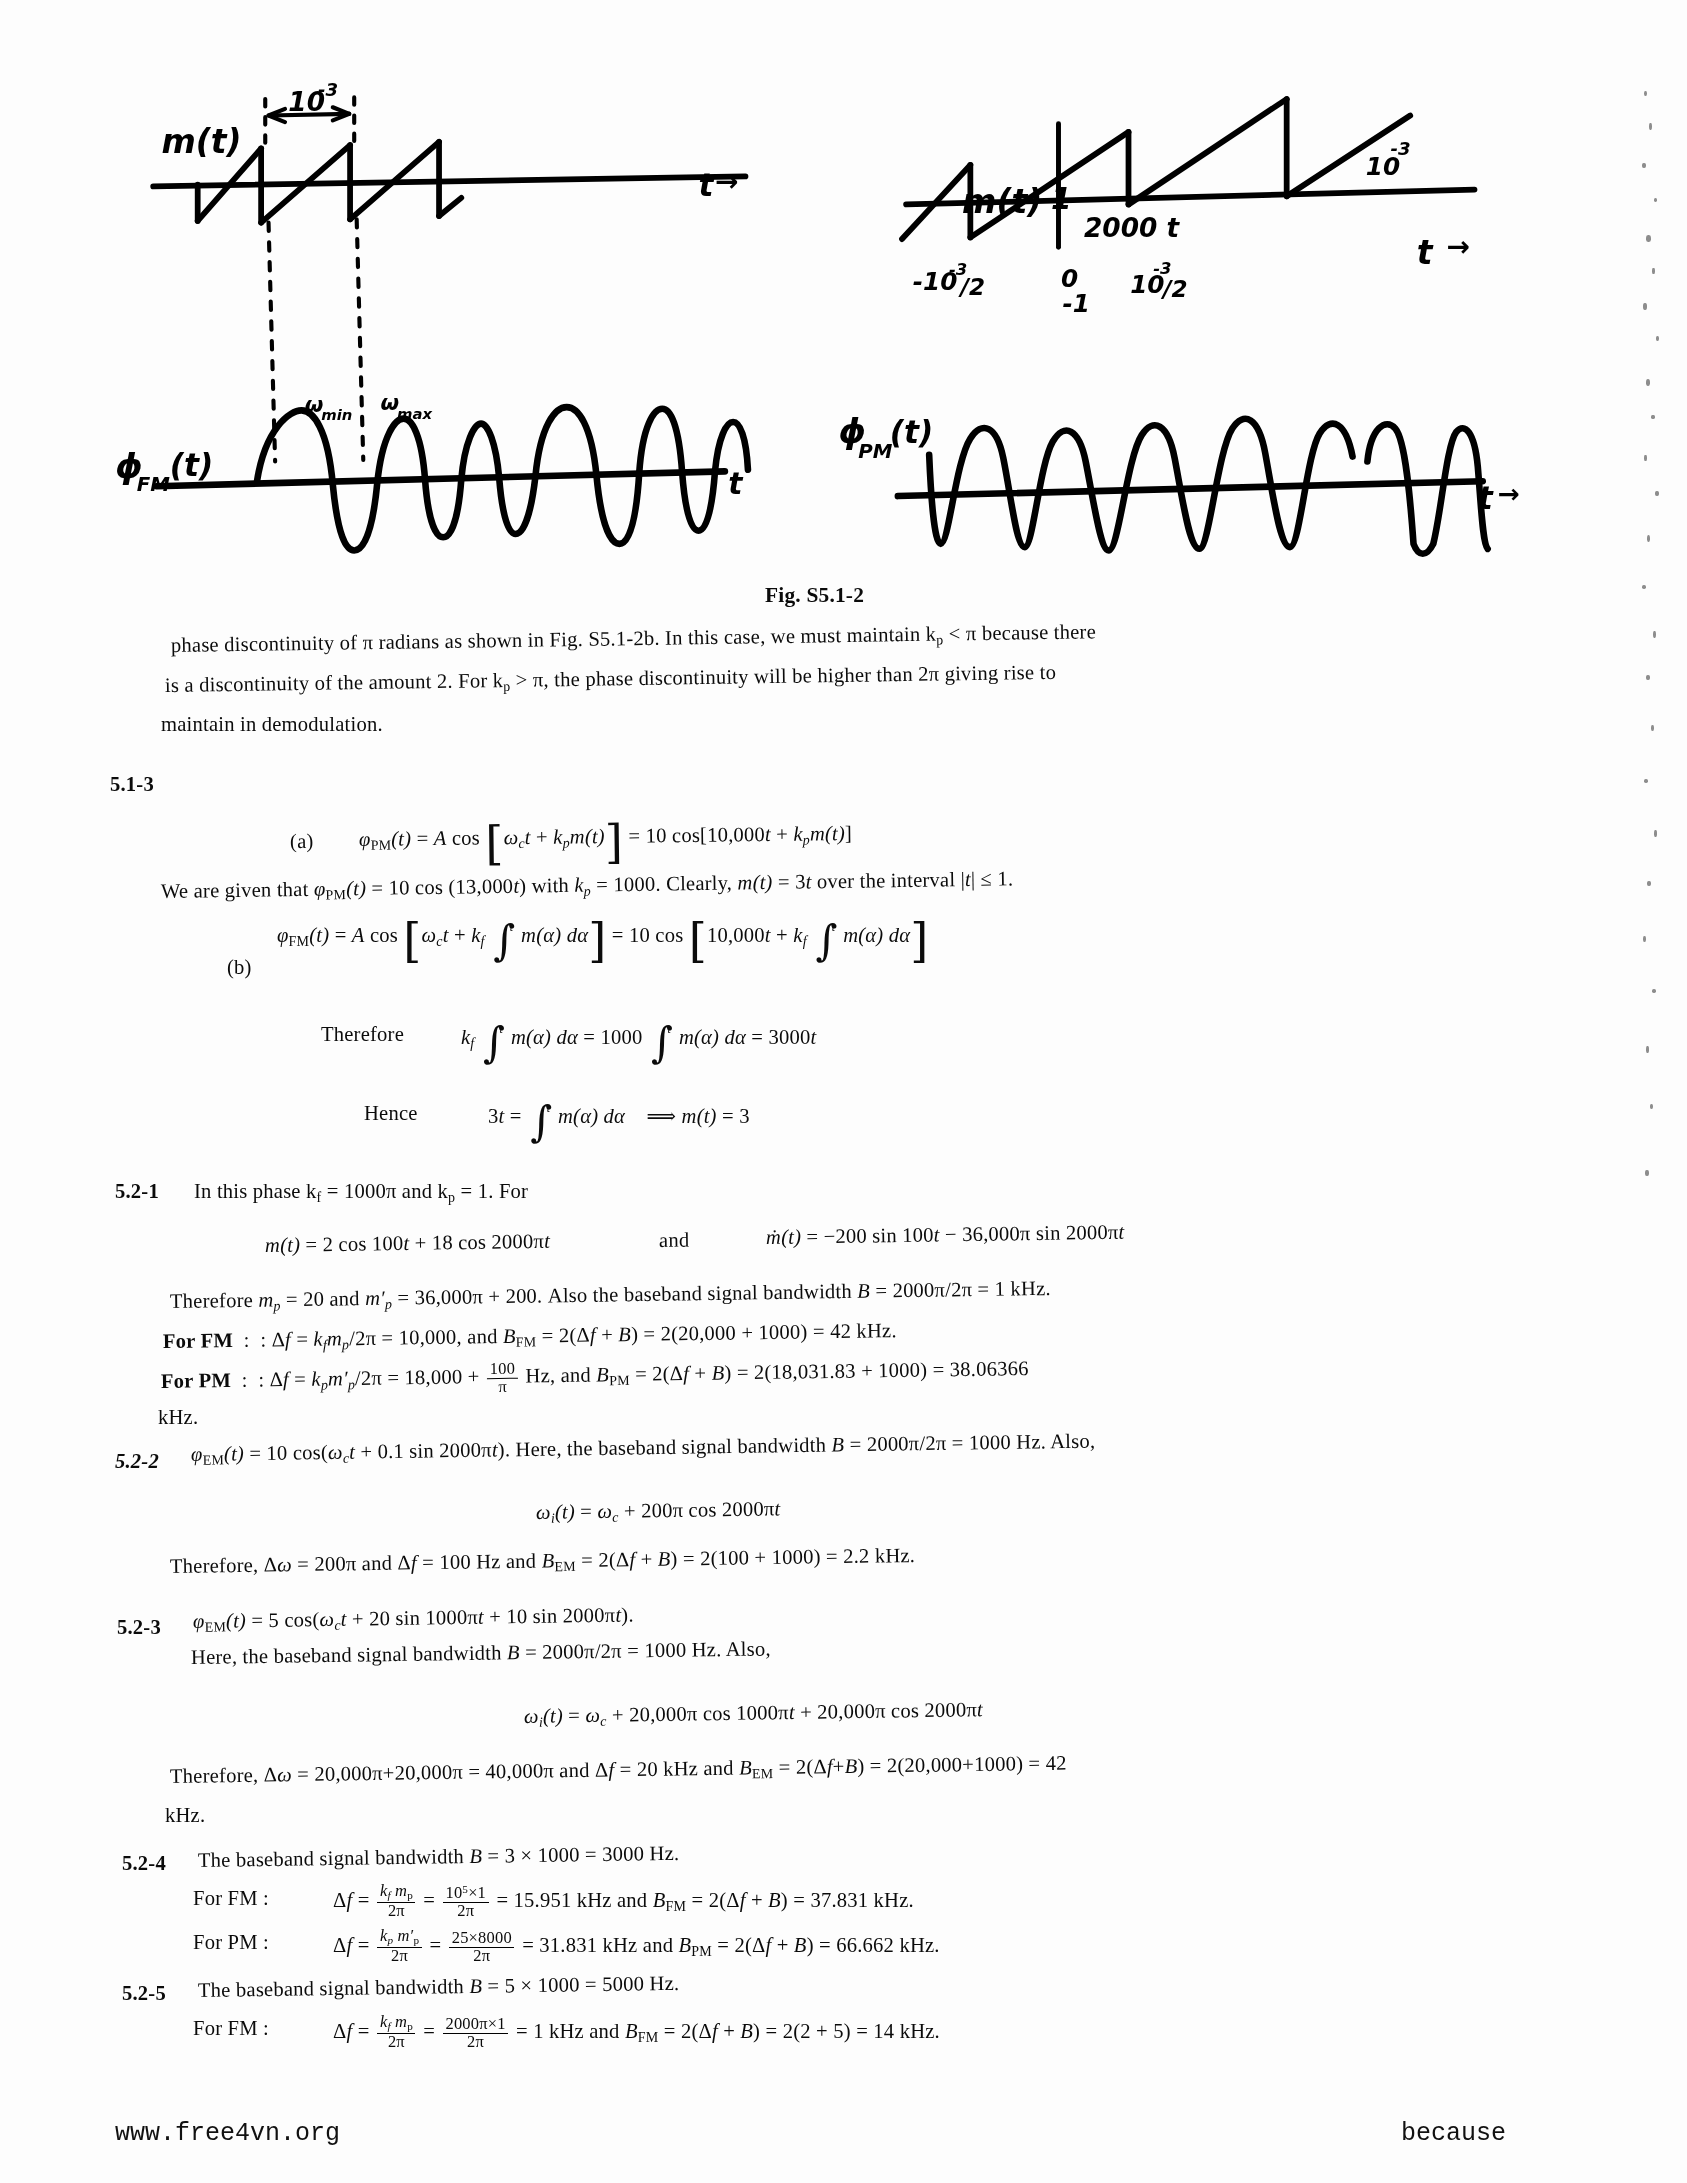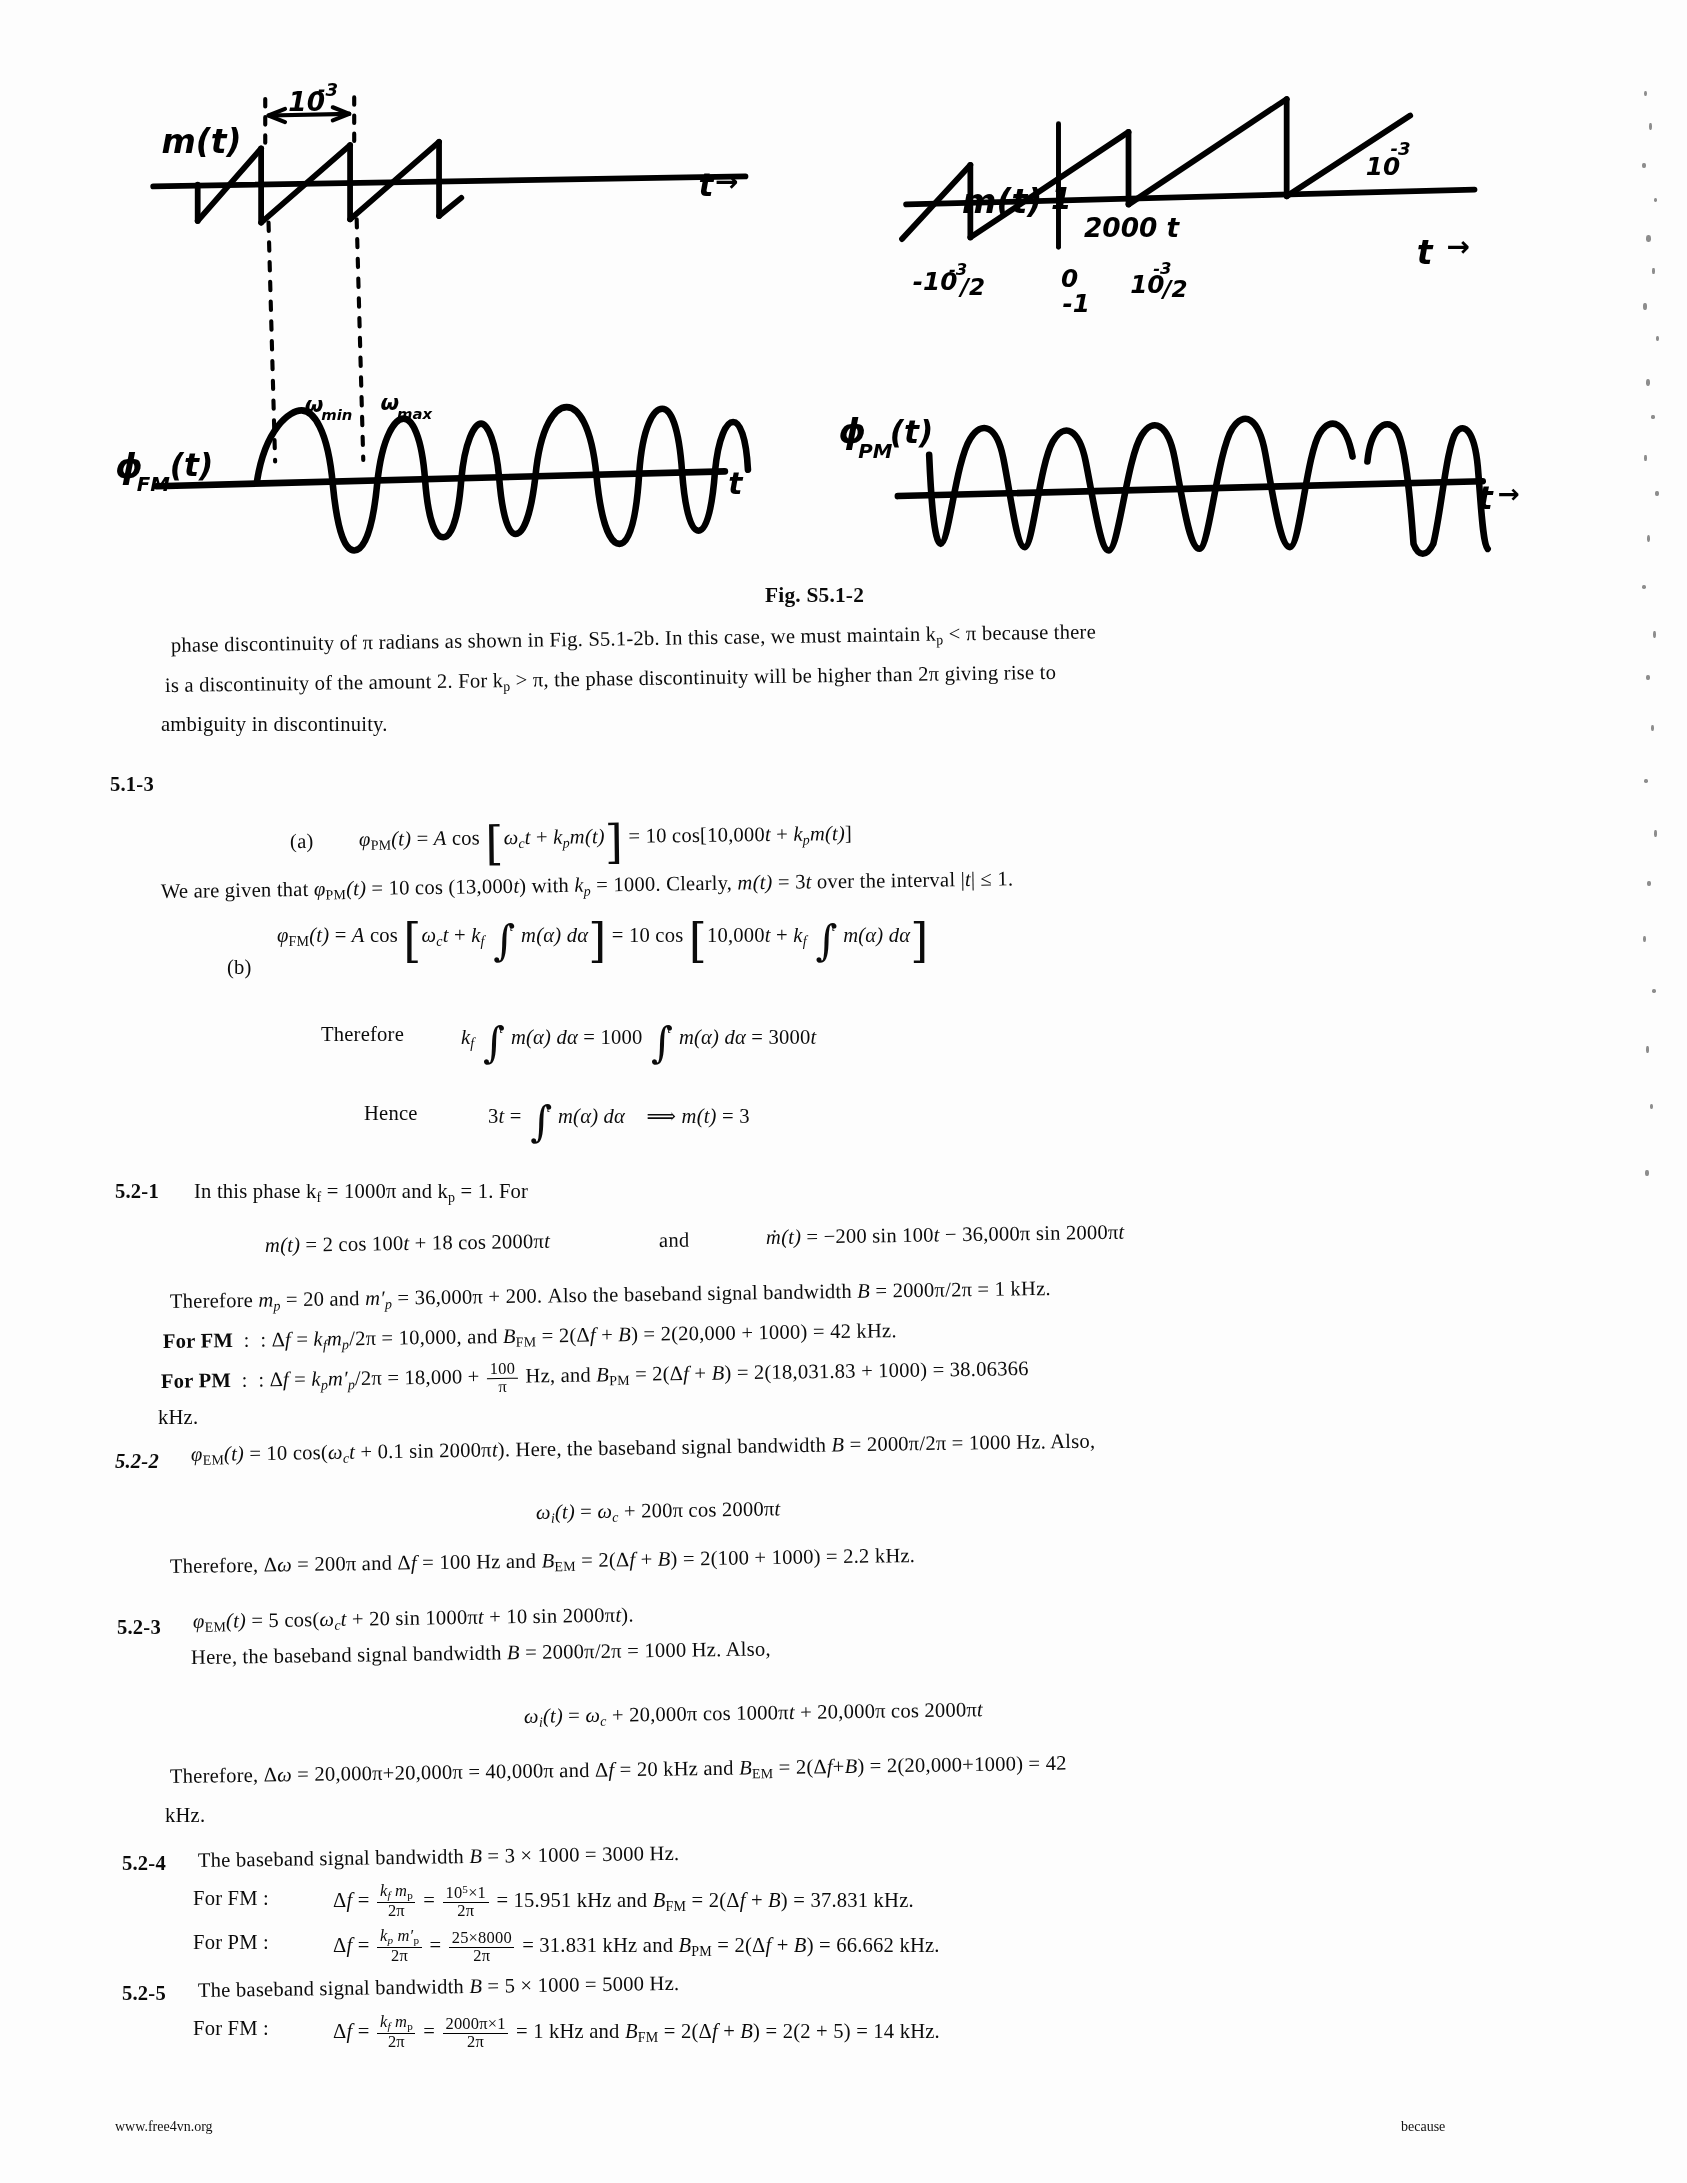--- a/index.html
+++ b/index.html
@@ -89,22 +89,22 @@
 
   .hand {
     font-family: "DejaVu Sans", sans-serif;
     font-weight: bold;
     font-style: italic;
     fill: #000;
   }
 
   .footer-txt {
     position: absolute;
-    font-family: Liberation Serif, serif;
-    font-size: 14px;
+    font-family: Liberation Mono, monospace;
+    font-size: 25px;
     color: #111;
   }
 
   .pageno {
     position: absolute;
     left: 0; right: 0;
     text-align: center;
     font-family: "Liberation Serif", serif;
     font-weight: bold;
     font-size: 21.4px;
@@ -260,21 +260,21 @@
   </div>
 
   <div class="txt bold" style="left:765px; top:583px; font-size:21.4px;">Fig. S5.1-2</div>
 
   <div class="txt md skew" style="left:171px; top:634px;">
     <span>phase discontinuity of π radians as shown in Fig. S5.1-2b. In this case, we must maintain k</span><sub>p</sub><span> &lt; π because there</span>
   </div>
   <div class="txt md skew" style="left:165px; top:674px;">
     <span>is a discontinuity of the amount 2. For k</span><sub>p</sub><span> &gt; π, the phase discontinuity will be higher than 2π giving rise to</span>
   </div>
-  <div class="txt md" style="left:161px; top:713px;">ambiguity in discontinuity.</div>
+  <div class="txt md" style="left:161px; top:713px;">maintain in demodulation.</div>
 
   <div class="txt bold md" style="left:110px; top:773px;">5.1-3</div>
 
   <div class="txt md skew2" style="left:290px; top:830px;">(a)</div>
   <div class="txt md skew2" style="left:359px; top:828px;">
     <span class="ital">φ</span><sub>PM</sub><span class="ital">(t)</span> = <span class="ital">A</span> cos
     <span class="brk">[</span><span class="ital">ω<sub>c</sub>t</span> + <span class="ital">k<sub>p</sub>m(t)</span><span class="brk">]</span>
     = 10 cos[10,000<span class="ital">t</span> + <span class="ital">k<sub>p</sub>m(t)</span>]
   </div>
 

